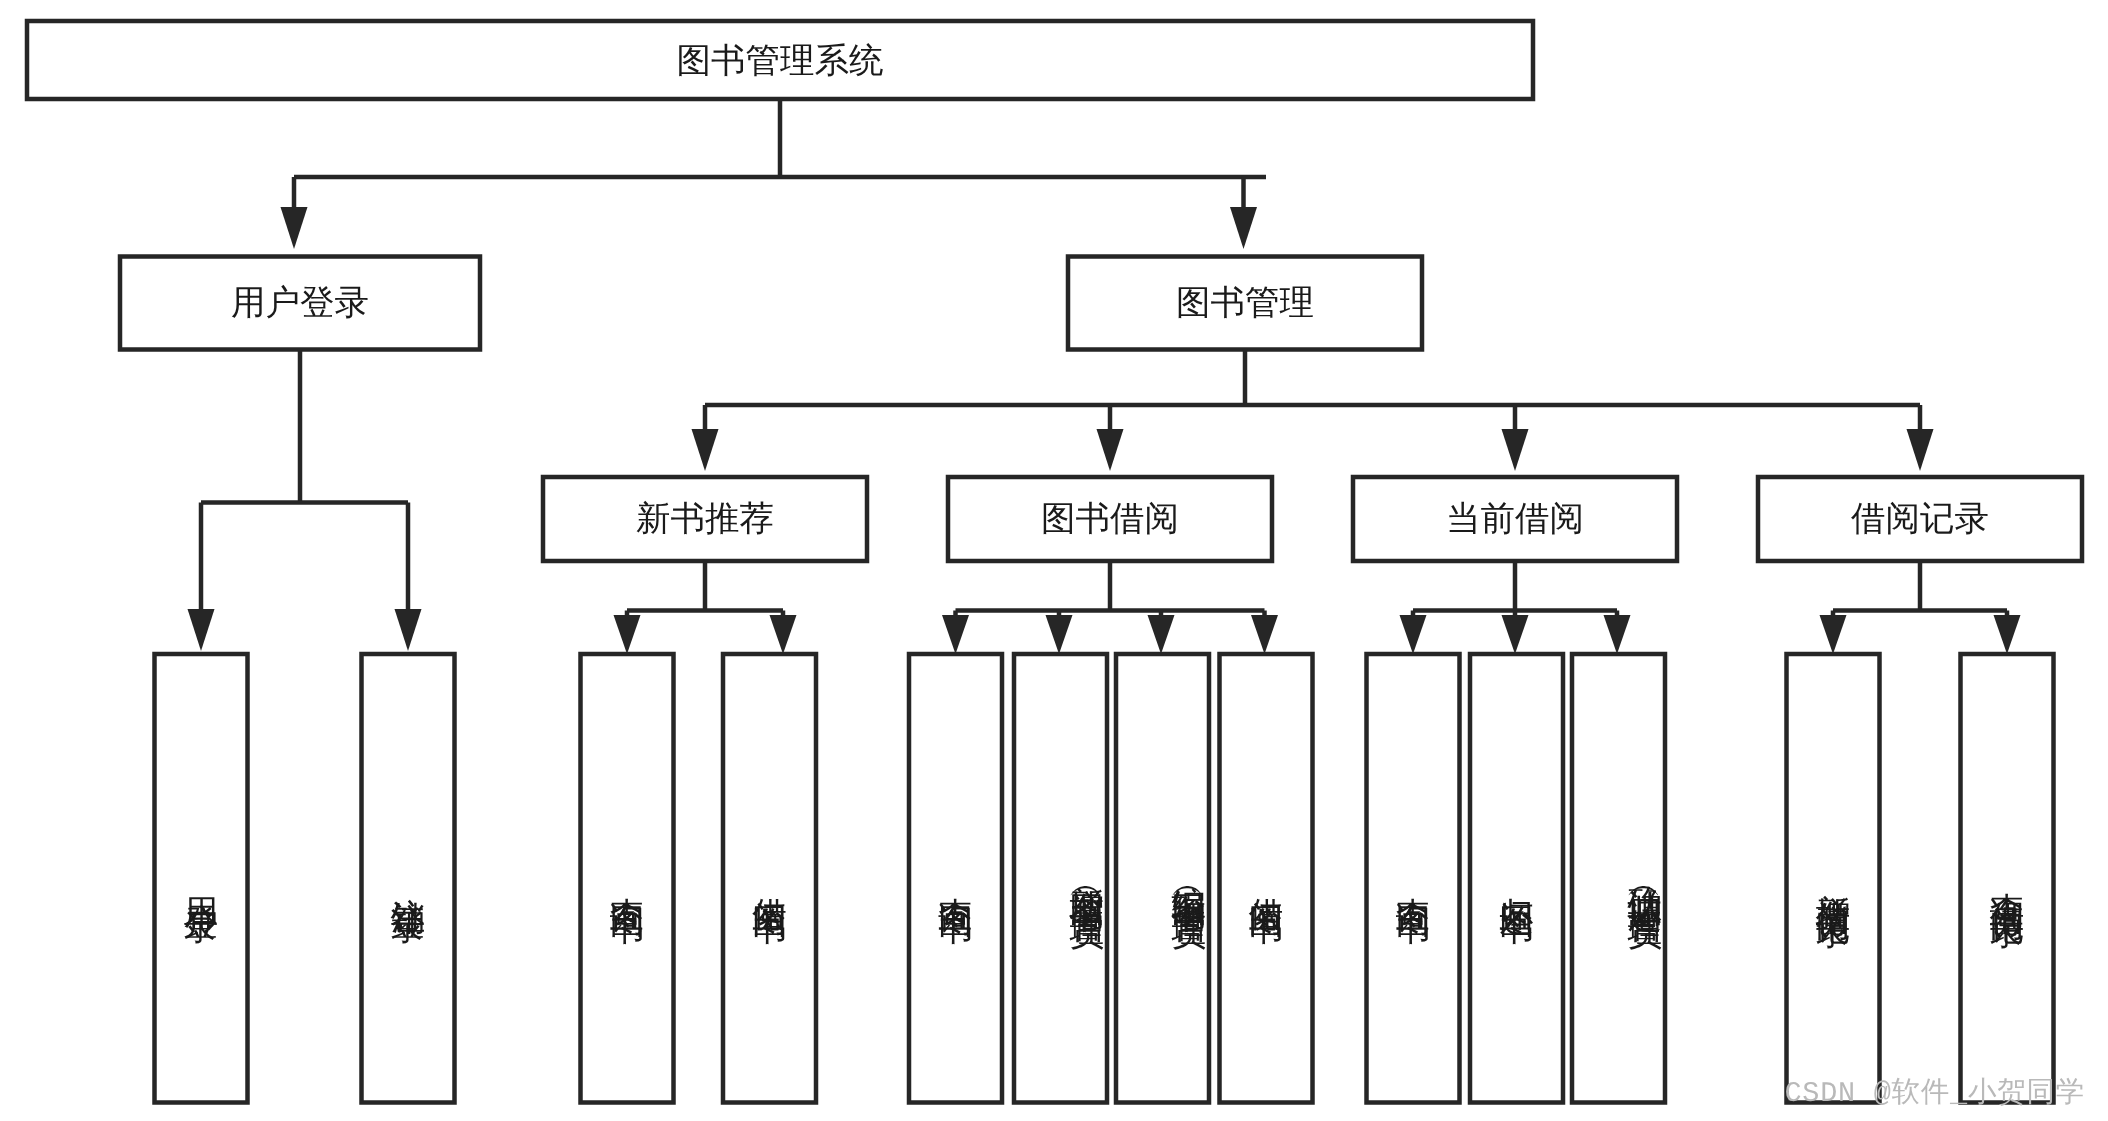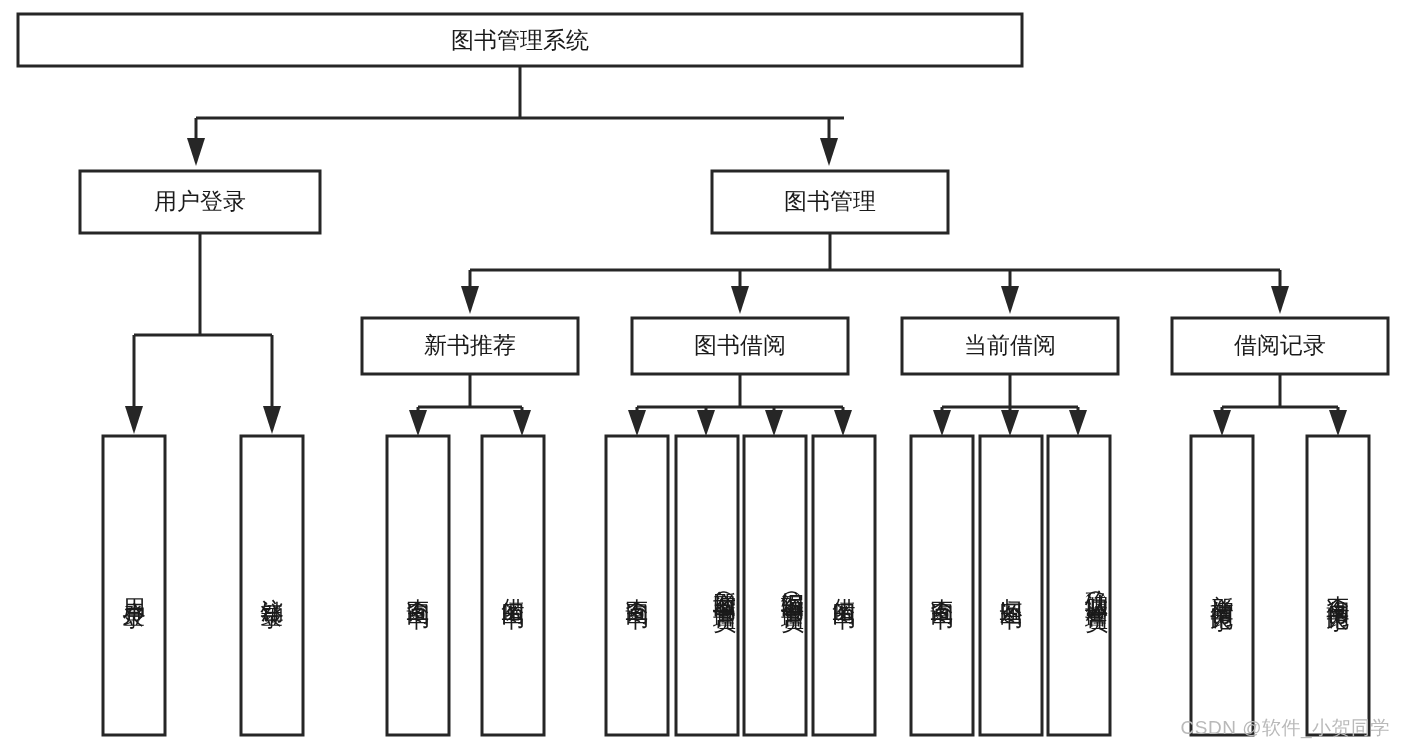--- a/index.html
+++ b/index.html
@@ -64,21 +64,21 @@
     align-items: center;
     justify-content: center;
     text-align: center;
     pointer-events: none;
     box-sizing: border-box;
   }
   .watermark {
     position: absolute;
     right: 8px;
     bottom: 6px;
-    font-family: Liberation Sans, sans-serif;
+    font-family: Liberation Mono, monospace;
     font-size: 19px;
     color: #b9b9b9;
     letter-spacing: 0.5px;
     white-space: nowrap;
     user-select: none;
   }
 </style>
 </head>
 <body>
 

